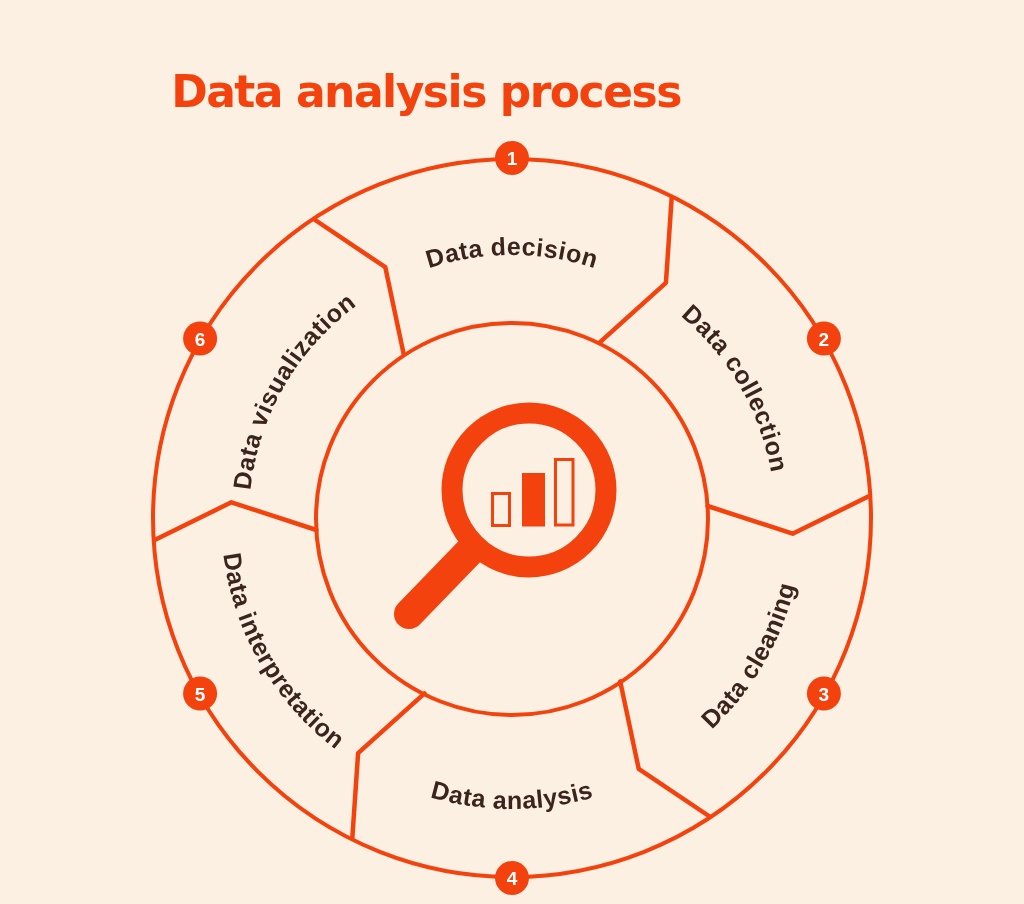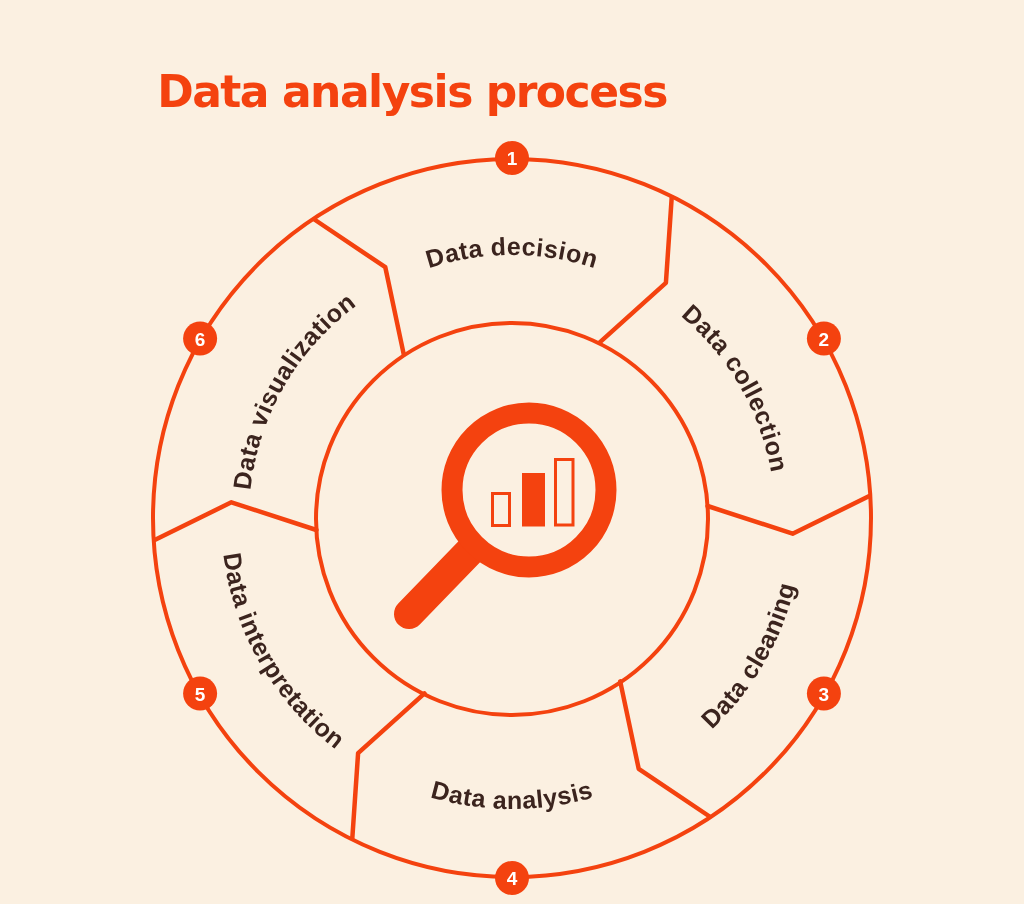--- a/index.html
+++ b/index.html
@@ -10,21 +10,21 @@
   html,body{margin:0;padding:0;}
   body{
     width:1024px;height:904px;
     background:var(--bg);
     font-family:"DejaVu Sans", sans-serif;
     overflow:hidden;
     position:relative;
   }
   .title{
     position:absolute;
-    top:66px;left:2px;width:820px;
+    top:66px;left:16px;width:820px;
     margin:0;
     text-align:center;
     font-family:"DejaVu Sans", sans-serif;
     font-size:44px;
     font-weight:bold;
     letter-spacing:-1.5px;
     color:var(--accent);
   }
   svg{position:absolute;top:0;left:0;}
   .ring{fill:none;stroke:var(--accent);stroke-width:4;}

